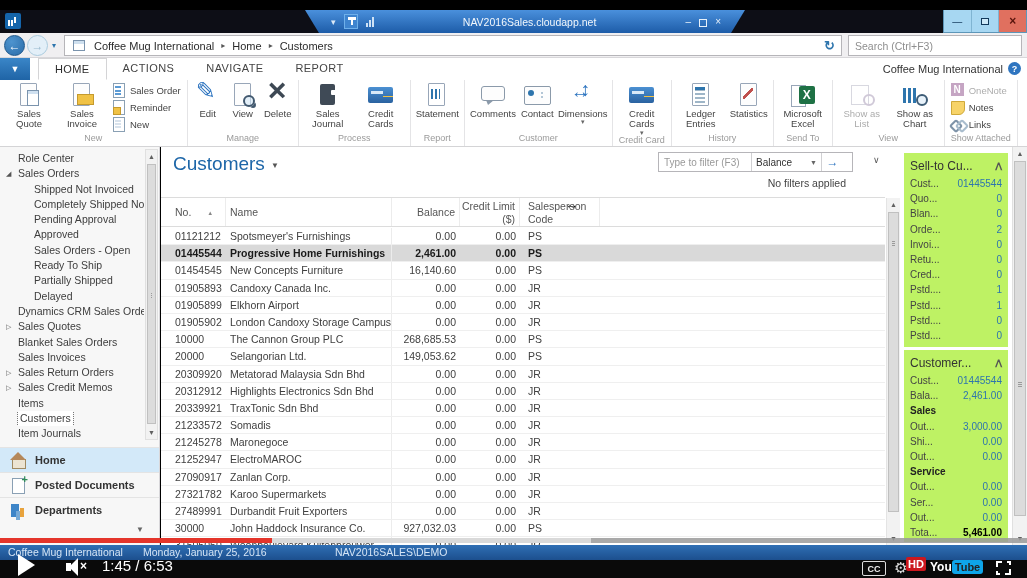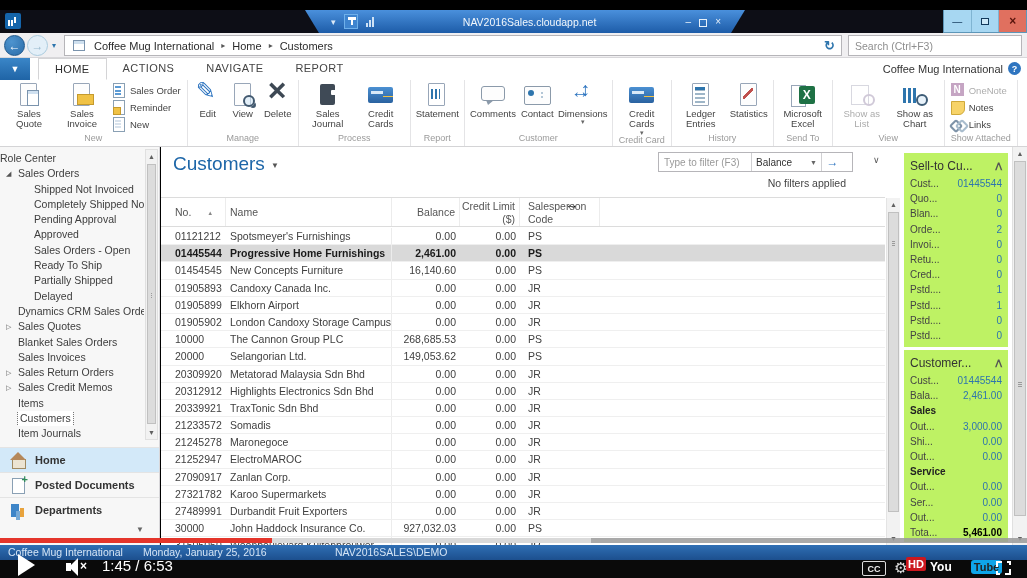--- a/index.html
+++ b/index.html
@@ -223,21 +223,21 @@
   .vc-play{position:absolute;left:18px;top:-6px;width:0;height:0;border-left:17px solid #fff;border-top:11px solid transparent;border-bottom:11px solid transparent;}
   .vc-vol{position:absolute;left:66px;top:-2px;width:26px;height:18px;}
   .vc-vol::before{content:"";position:absolute;left:0;top:5px;width:5px;height:8px;background:#fff;}
   .vc-vol::after{content:"";position:absolute;left:3px;top:0;border-right:9px solid #fff;border-top:9px solid transparent;border-bottom:9px solid transparent;}
   .vc-vol .mute{position:absolute;left:14px;top:1px;color:#fff;font-size:12px;font-weight:bold;}
   .vc-time{position:absolute;left:102px;top:-3px;color:#fff;font-size:15px;}
   .vc-cc{position:absolute;left:862px;top:1px;width:24px;height:15px;border:1px solid #ddd;border-radius:2px;color:#eee;
      font-size:9px;font-weight:bold;text-align:center;line-height:14px;}
   .vc-gear{position:absolute;left:894px;top:-1px;color:#ddd;font-size:15px;}
   .vc-hd{position:absolute;left:906px;top:-3px;background:#cc181e;color:#fff;font-size:11px;font-weight:bold;padding:1px 2px;border-radius:2px;}
-  .vc-yt{position:absolute;left:930px;top:0;display:flex;align-items:center;gap:19px;}
+  .vc-yt{position:absolute;left:930px;top:0;display:flex;align-items:center;gap:0;}
   .vc-yt .you{color:#fff;font-size:12px;font-weight:bold;}
   .vc-yt .tube{background:#0ea5e9;color:#222;font-size:11px;font-weight:bold;padding:0 3px;border-radius:3px;line-height:14px;}
   .vc-fs{position:absolute;left:996px;top:1px;width:15px;height:14px;}
   .vc-fs::before{content:"";position:absolute;left:0;top:0;width:4px;height:4px;border-left:2px solid #fff;border-top:2px solid #fff;
      box-shadow:9px 8px 0 -2px transparent;}
   .vc-fs::after{content:"";position:absolute;right:0;bottom:0;width:4px;height:4px;border-right:2px solid #fff;border-bottom:2px solid #fff;}
   .vc-fs i{position:absolute;right:0;top:0;width:4px;height:4px;border-right:2px solid #fff;border-top:2px solid #fff;}
   .vc-fs b{position:absolute;left:0;bottom:0;width:4px;height:4px;border-left:2px solid #fff;border-bottom:2px solid #fff;}
 </style>
 </head>
@@ -453,21 +453,21 @@
               </div>
             </div>
           </div>
           <div class="rlabel">Show Attached</div>
         </div>
       </div>
   </div>
 
   <div class="sidebar">
     <div id="tree">
-        <div class="titem" style=""><span class="tlbl">Role Center</span></div>
+        <div class="titem" style="padding-left: 18px;"><span class="tlbl">Role Center</span></div>
         <div class="titem" style="padding-left: 18px;"><div class="exp">◢</div><span class="tlbl">Sales Orders</span></div>
         <div class="titem" style="padding-left: 34px;"><span class="tlbl">Shipped Not Invoiced</span></div>
         <div class="titem" style="padding-left: 34px;"><span class="tlbl">Completely Shipped Not Invo</span></div>
         <div class="titem" style="padding-left: 34px;"><span class="tlbl">Pending Approval</span></div>
         <div class="titem" style="padding-left: 34px;"><span class="tlbl">Approved</span></div>
         <div class="titem" style="padding-left: 34px;"><span class="tlbl">Sales Orders - Open</span></div>
         <div class="titem" style="padding-left: 34px;"><span class="tlbl">Ready To Ship</span></div>
         <div class="titem" style="padding-left: 34px;"><span class="tlbl">Partially Shipped</span></div>
         <div class="titem" style="padding-left: 34px;"><span class="tlbl">Delayed</span></div>
         <div class="titem" style="padding-left: 18px;"><span class="tlbl">Dynamics CRM Sales Orders</span></div>

